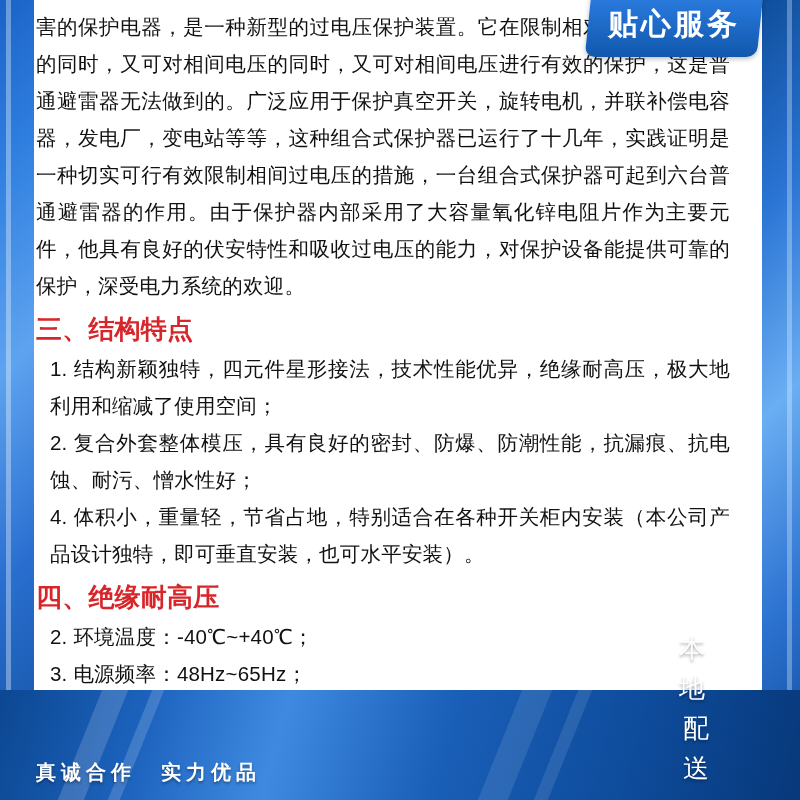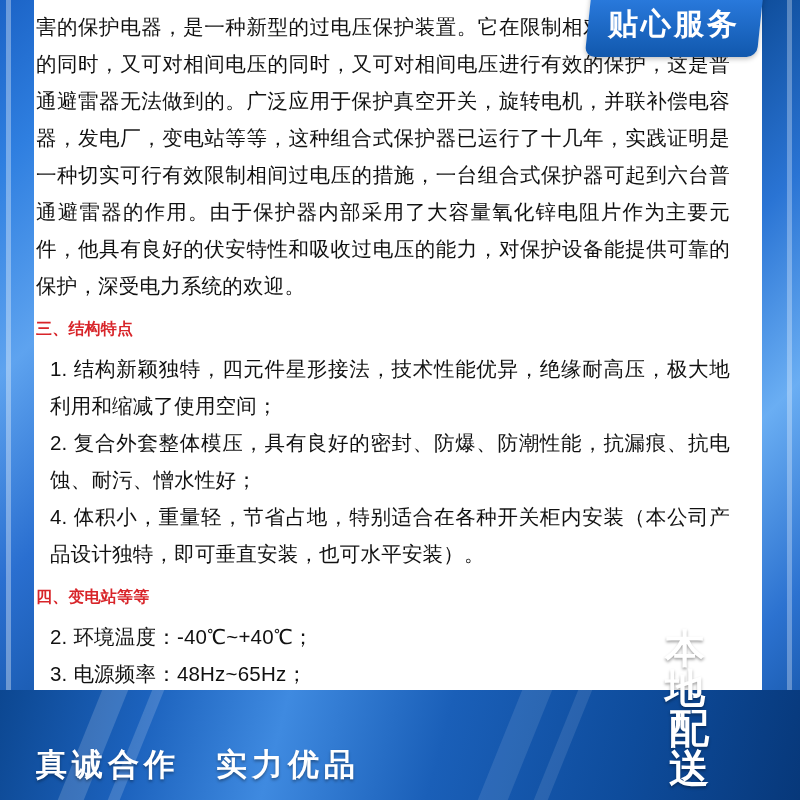--- a/index.html
+++ b/index.html
@@ -84,21 +84,21 @@
     z-index: 1;
   }
   .para {
     text-align: justify;
     text-justify: inter-ideograph;
     margin: 0;
   }
   .heading {
     color: #d8252a;
     font-weight: bold;
-    font-size: 16px;
+    font-size: 26px;
     line-height: 42px;
     margin: 4px 0 0 0;
   }
   .list {
     margin: 0;
     padding: 0;
     list-style: none;
   }
   .list li {
     text-align: justify;
@@ -125,36 +125,36 @@
   }
   .wm-top span { display: inline-block; transform: skewX(6deg); }
 
   
   .wm-bl {
     position: absolute;
     left: 36px;
     bottom: 14px;
     z-index: 6;
     color: #ffffff;
-    font-size: 31px;
+    font-size: 20px;
     font-weight: bold;
     letter-spacing: 5px;
     text-shadow: 0 2px 3px rgba(0,0,0,0.35);
     white-space: nowrap;
   }
 
   
   .wm-br {
     position: absolute;
     right: 46px;
     bottom: 8px;
     z-index: 6;
     color: #ffffff;
-    font-size: 40px;
-    font-weight: bold;
+    font-size: 26px;
+    font-weight: normal;
     letter-spacing: 5px;
     line-height: 40px;
     text-align: center;
     text-shadow: 0 2px 3px rgba(0,0,0,0.35);
   }
   .wm-br .l1 { display: block; }
   .wm-br .l2 { display: block; margin-left: 8px; }
 
   .wm-br-wrap {
     position: absolute;
@@ -182,21 +182,21 @@
 
     <p class="para">害的保护电器，是一种新型的过电压保护装置。它在限制相对地之间过电压的同时，又可对相间电压的同时，又可对相间电压进行有效的保护，这是普通避雷器无法做到的。广泛应用于保护真空开关，旋转电机，并联补偿电容器，发电厂，变电站等等，这种组合式保护器已运行了十几年，实践证明是一种切实可行有效限制相间过电压的措施，一台组合式保护器可起到六台普通避雷器的作用。由于保护器内部采用了大容量氧化锌电阻片作为主要元件，他具有良好的伏安特性和吸收过电压的能力，对保护设备能提供可靠的保护，深受电力系统的欢迎。</p>
 
     <h2 class="heading">三、结构特点</h2>
     <ul class="list">
       <li>1. 结构新颖独特，四元件星形接法，技术性能优异，绝缘耐高压，极大地利用和缩减了使用空间；</li>
       <li>2. 复合外套整体模压，具有良好的密封、防爆、防潮性能，抗漏痕、抗电蚀、耐污、憎水性好；</li>
       <li>4. 体积小，重量轻，节省占地，特别适合在各种开关柜内安装（本公司产品设计独特，即可垂直安装，也可水平安装）。</li>
     </ul>
 
-    <h2 class="heading">四、变电站等等</h2>
+    <h2 class="heading">四、绝缘耐高压</h2>
     <ul class="list">
       <li>2. 环境温度：-40℃~+40℃；</li>
       <li>3. 电源频率：48Hz~65Hz；</li>
       <li>4. 长期施加在保护器上的工频电压不超过保护器的持续运行电压</li>
 
     </ul>
 
   </div>
 
   <div class="band-left"></div>

